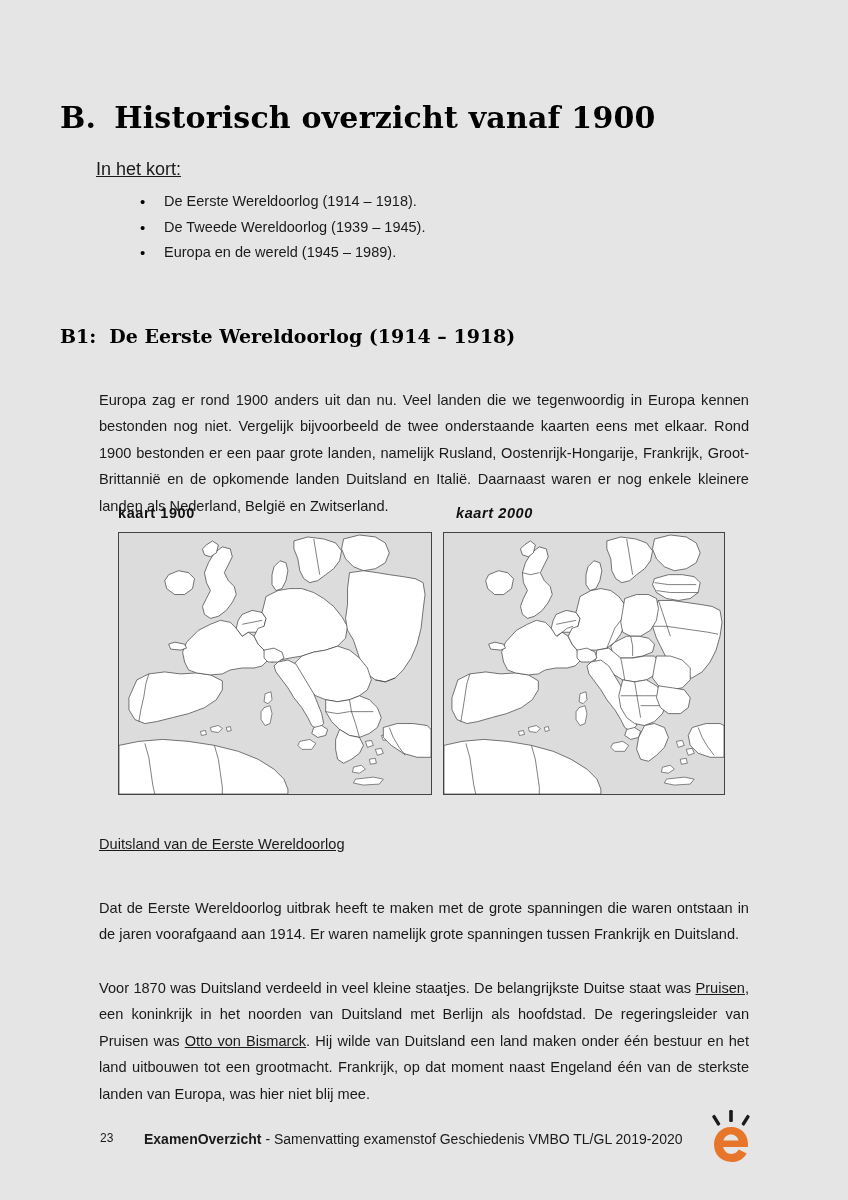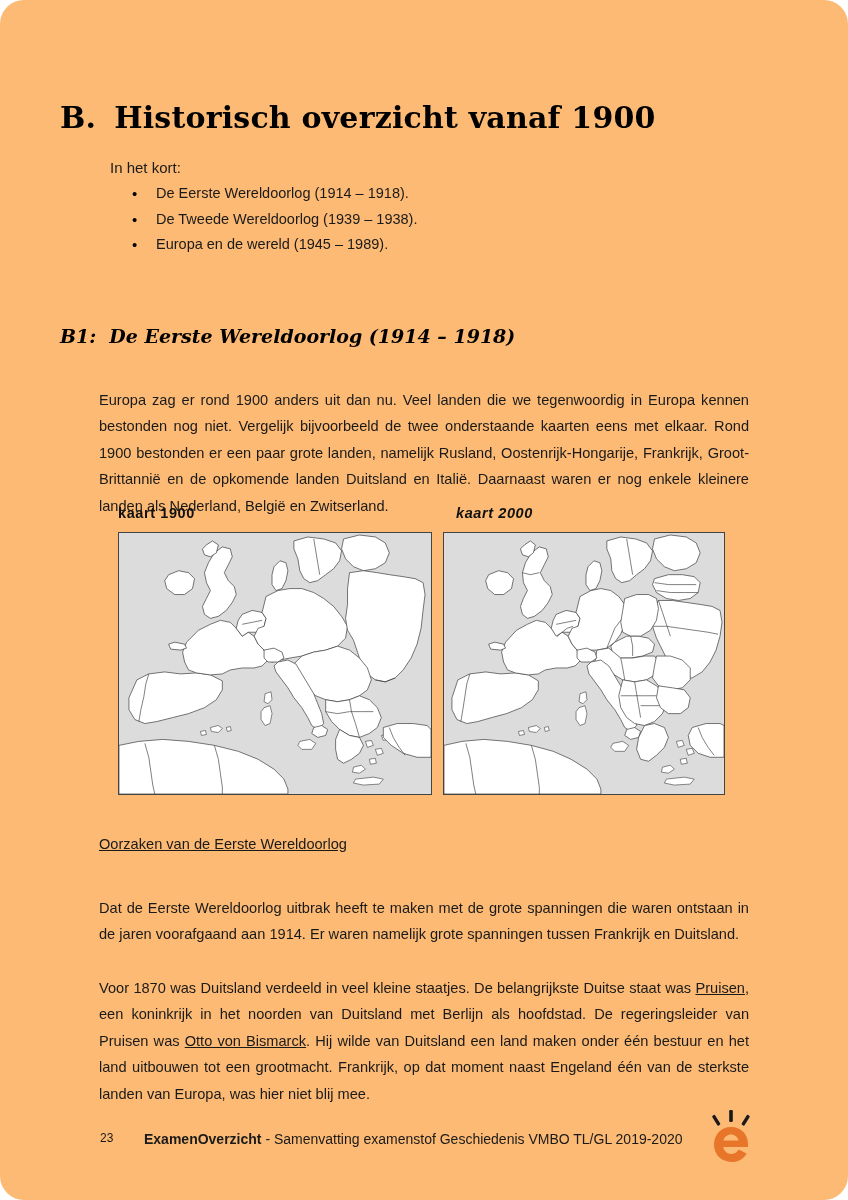--- a/index.html
+++ b/index.html
@@ -12,22 +12,21 @@
     height: 1200px;
     position: relative;
     font-family: "Liberation Sans", sans-serif;
     color: #1a1a1a;
     overflow: hidden;
   }
 
   .page {
     position: absolute;
     inset: 0;
-    background: #fdba74;
-    border-radius: 24px;
+    background: #e5e5e5;
   }
 
   
   .h-main {
     position: absolute;
     left: 60px;
     top: 100px;
     width: 740px;
     font-family: "DejaVu Serif", "Liberation Serif", serif;
     font-weight: 700;
@@ -41,40 +40,40 @@
   .h-sub {
     position: absolute;
     left: 60px;
     top: 325px;
     width: 740px;
     font-family: "DejaVu Serif", "Liberation Serif", serif;
     font-weight: 700;
     font-size: 19px;
     color: #000;
     white-space: nowrap;
-    font-style: italic;
   }
   .h-sub .lbl { display: inline-block; margin-right: 13px; }
 
   
   .intro-lead {
     position: absolute;
-    left: 110px;
+    left: 96px;
     top: 159px;
-    font-size: 15px;
-    color: #1a1a1a;
+    font-size: 18px;
+    color: #1a1a1a;
+    text-decoration: underline;
   }
 
   .bullets {
     position: absolute;
     left: 118px;
     top: 181px;
     width: 600px;
     list-style: none;
-    margin: 0;
+    margin: 8px;
     padding: 0;
   }
   .bullets li {
     position: relative;
     padding-left: 38px;
     height: 25.5px;
     line-height: 25.5px;
     font-size: 14.5px;
     color: #1a1a1a;
     white-space: nowrap;
@@ -180,21 +179,21 @@
 <div class="page">
 
   <div class="h-main">
     <span class="lbl">B.</span><span>Historisch overzicht vanaf 1900</span>
   </div>
 
   <div class="intro-lead">In het kort:</div>
 
   <ul class="bullets">
     <li>De Eerste Wereldoorlog (1914 – 1918).</li>
-    <li>De Tweede Wereldoorlog (1939 – 1938).</li>
+    <li>De Tweede Wereldoorlog (1939 – 1945).</li>
     <li>Europa en de wereld (1945 – 1989).</li>
   </ul>
 
   <div class="h-sub">
     <span class="lbl">B1:</span><span>De Eerste Wereldoorlog (1914 – 1918)</span>
   </div>
 
   <p class="para" id="para-intro">Europa zag er rond 1900 anders uit dan nu. Veel landen die we tegenwoordig in Europa kennen bestonden nog niet. Vergelijk bijvoorbeeld de twee onderstaande kaarten eens met elkaar. Rond 1900 bestonden er een paar grote landen, namelijk Rusland, Oostenrijk-Hongarije, Frankrijk, Groot-Brittannië en de opkomende landen Duitsland en Italië. Daarnaast waren er nog enkele kleinere landen als Nederland, België en Zwitserland.</p>
 
   <div class="map-caption" id="caption-1900">kaart 1900</div>
@@ -353,21 +352,21 @@
 
       <path class="land" d="M250 196 L264 192 L278 192 L282 194 L282 226 L268 226 L256 222 L248 214 L246 204 Z"></path>
       <path class="border" d="M256 196 L260 206 L266 216 L272 224"></path>
 
       <path class="land" d="M0 214 L18 210 L40 208 L64 210 L88 214 L110 220 L128 228 L144 238 L154 248 L158 258 L158 263 L0 263 Z"></path>
       <path class="border" d="M22 212 L26 226 L28 240 L30 254 L32 263"></path>
       <path class="border" d="M88 214 L92 228 L94 242 L96 256 L96 263"></path>
     </svg>
   </div>
 
-  <div class="subhead-ul">Oorzaken van de Eerste Wereldoorlog</div>
+  <div class="subhead-ul">Duitsland van de Eerste Wereldoorlog</div>
   <p class="para" id="para-oorzaken-body">Dat de Eerste Wereldoorlog uitbrak heeft te maken met de grote spanningen die waren ontstaan in de jaren voorafgaand aan 1914. Er waren namelijk grote spanningen tussen Frankrijk en Duitsland.</p>
 
   <p class="para" id="para-pruisen"><span>Voor 1870 was Duitsland verdeeld in veel kleine staatjes. De belangrijkste Duitse staat was </span><span class="u">Pruisen</span><span>, een koninkrijk in het noorden van Duitsland met Berlijn als hoofdstad. De regeringsleider van Pruisen was </span><span class="u">Otto von Bismarck</span><span>. Hij wilde van Duitsland een land maken onder één bestuur en het land uitbouwen tot een grootmacht. Frankrijk, op dat moment naast Engeland één van de sterkste landen van Europa, was hier niet blij mee.</span></p>
 
   <div class="footer">
     <div class="footer-page">23</div>
     <div class="footer-text"><b>ExamenOverzicht</b><span> - Samenvatting examenstof Geschiedenis VMBO TL/GL 2019-2020</span></div>
     <div class="footer-logo">
       <svg viewBox="0 0 62 62">
         <g>

